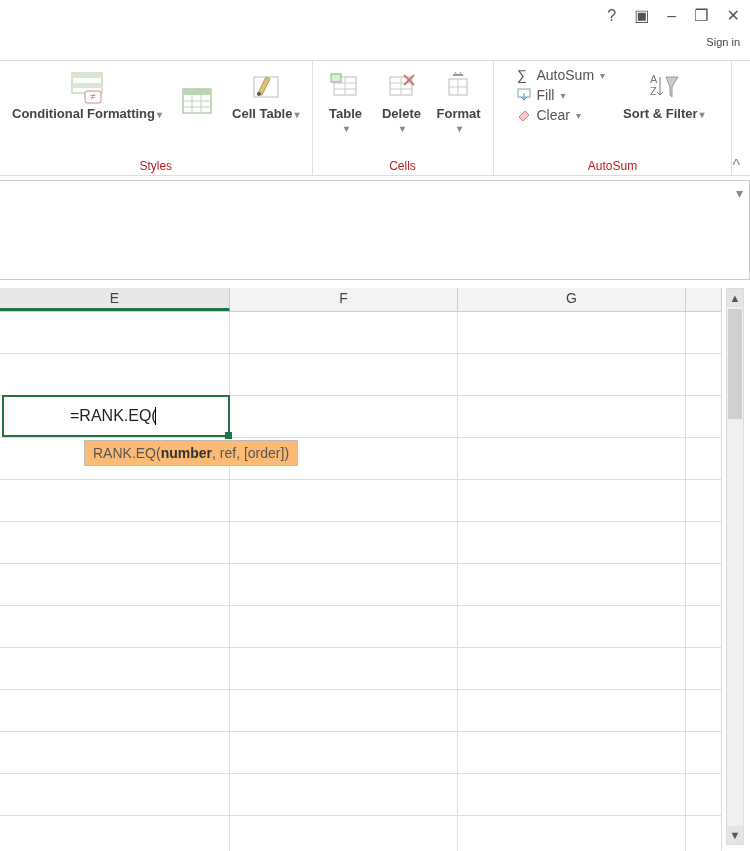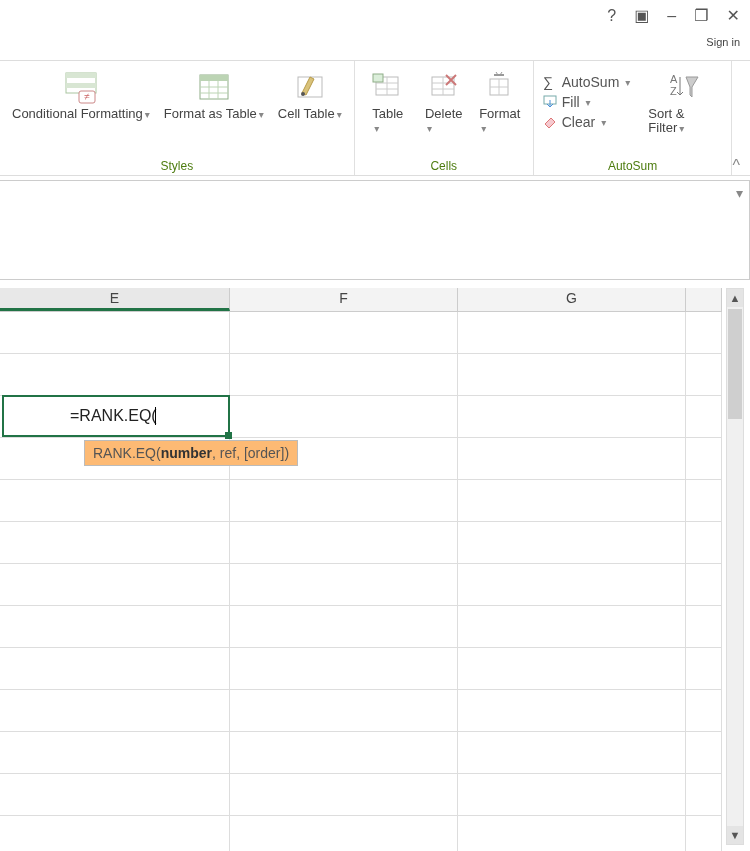--- a/index.html
+++ b/index.html
@@ -46,36 +46,36 @@
     border-right: 1px solid #e0e0e0;
     display: flex;
     flex-direction: column;
     align-items: center;
     padding: 6px 8px 2px 8px;
   }
   .group-items { display: flex; gap: 6px; align-items: flex-end;}
   .group-label {
     margin-top: auto;
     font-size: 12px;
-    color: #4d7c0f;
+    color: #b91c1c;
     padding-top: 4px;
   }
   .btn {
     display: flex;
     flex-direction: column;
     align-items: center;
     justify-content: flex-start;
     min-width: 50px;
     padding: 2px 4px;
     font-size: 13px;
     color: #444;
     cursor: pointer;
   }
   .btn .icon { width: 36px; height: 36px; margin-bottom: 2px; }
-  .btn .lbl { text-align: left; line-height: 1.1; }
+  .btn .lbl { text-align: center; line-height: 1.1; font-weight: bold; }
   .caret { font-size: 10px; color: #888; margin-left: 2px;}
   .editing-col {
     display: flex;
     flex-direction: column;
     gap: 4px;
     padding-right: 8px;
     justify-content: center;
   }
   .editing-row {
     display: flex;
@@ -244,21 +244,20 @@
       </div>
       <div class="btn">
         <svg class="icon" viewBox="0 0 36 36">
           <rect x="4" y="6" width="28" height="24" fill="#fff" stroke="#8fae88"></rect>
           <rect x="4" y="6" width="28" height="6" fill="#bcd4b4"></rect>
           <line x1="4" y1="18" x2="32" y2="18" stroke="#bcd4b4"></line>
           <line x1="4" y1="24" x2="32" y2="24" stroke="#bcd4b4"></line>
           <line x1="13" y1="6" x2="13" y2="30" stroke="#bcd4b4"></line>
           <line x1="22" y1="6" x2="22" y2="30" stroke="#bcd4b4"></line>
         </svg>
-        <div class="lbl"><span>Format as Table</span><span class="caret">▾</span></div>
       </div>
       <div class="btn">
         <svg class="icon" viewBox="0 0 36 36">
           <rect x="6" y="8" width="24" height="20" fill="#fff" stroke="#bbb"></rect>
           <path d="M10 24 L18 8 L22 10 L14 26 Z" fill="#d9c27a" stroke="#b89b4a"></path>
           <circle cx="11" cy="25" r="2" fill="#555"></circle>
         </svg>
         <div class="lbl"><span>Cell Table</span><span class="caret">▾</span></div>
       </div>
     </div>

